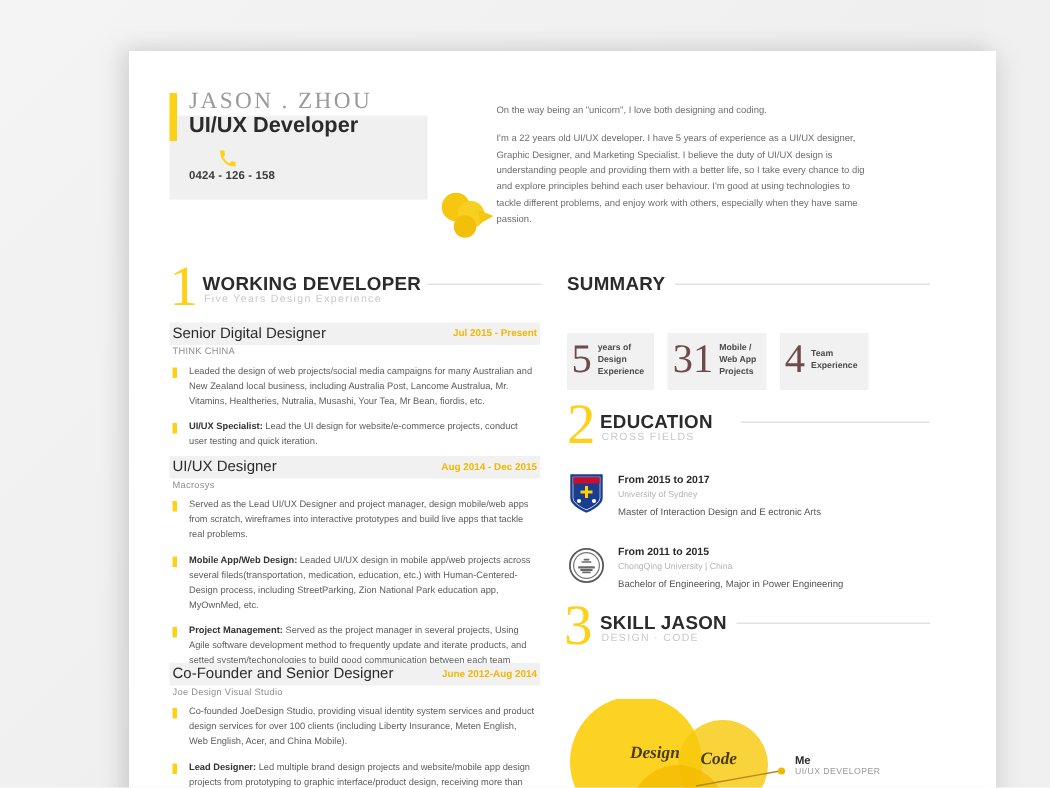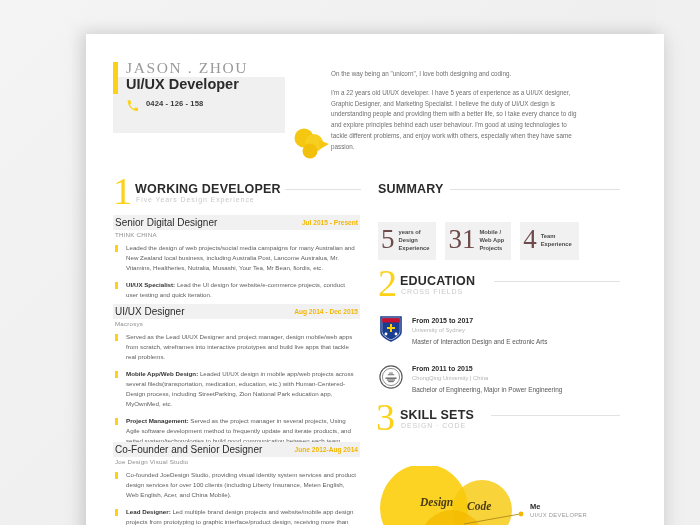--- a/index.html
+++ b/index.html
@@ -88,22 +88,24 @@
     white-space: nowrap;
   }
   .contact {
     position: absolute;
     left: 13px;
     top: 40px;
     z-index: 2;
   }
   .crow {
     display: flex;
+    align-items: center;
     height: 13px;
     margin-bottom: 2px;
+    flex-direction: column;
   }
   .cicon {
     width: 13px;
     height: 13px;
     margin-right: 7px;
     display: flex;
     align-items: center;
     justify-content: center;
     flex: none;
   }
@@ -487,21 +489,21 @@
          <path d="M9.5 10h7v1.1h-7z" fill="#6a6a6a"></path>
        </svg>
      </div>
      <div class="edu-range">From 2011 to 2015</div>
      <div class="edu-school">ChongQing University  |  China</div>
      <div class="edu-degree">Bachelor of Engineering, Major in Power Engineering</div>
    </div>
 
    <div class="sec" style="left:292px; top:370px; width:250px;">
      <div class="sec-num" style="left:-2px;">3</div>
-     <div class="sec-title">SKILL SETS</div>
+     <div class="sec-title">SKILL JASON</div>
      <div class="sec-sub">DESIGN · CODE</div>
      <div class="sec-rule" style="left:113px; width:129px;"></div>
    </div>
 
    <div class="venn">
      <svg width="270" height="92" viewBox="0 0 270 92">
        <circle cx="52" cy="42" r="44" fill="#fcd116" fill-opacity="0.95"></circle>
        <circle cx="110" cy="44" r="30" fill="#f7c90e" fill-opacity="0.82"></circle>
        <circle cx="80" cy="76" r="32" fill="#f4b900" fill-opacity="0.72"></circle>
        <line x1="92" y1="58" x2="148" y2="48" stroke="#b08a1c" stroke-width="0.9"></line>

